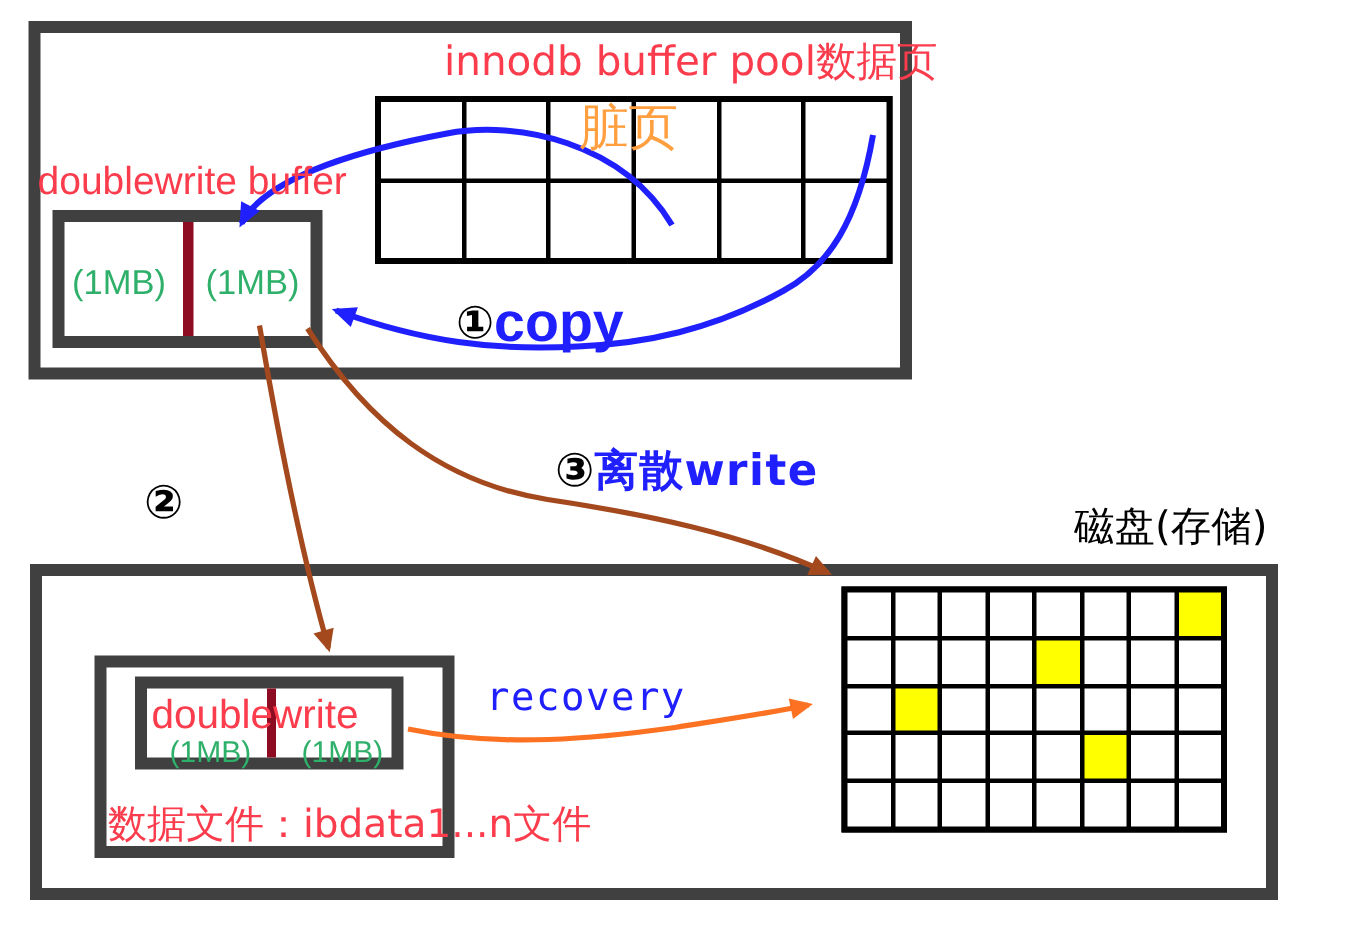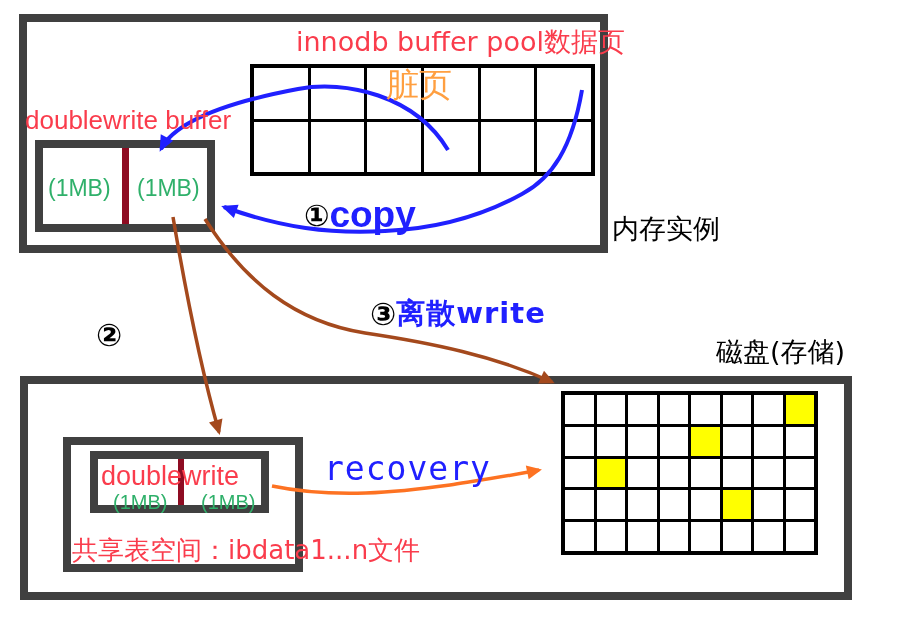--- a/index.html
+++ b/index.html
@@ -65,21 +65,20 @@
     <div class="divider" style="left:79px;width:7px;"></div>
     <div class="lbl green" style="left:5px;top:28px;font-size:23px;">(1MB)</div>
     <div class="lbl green" style="left:94px;top:28px;font-size:23px;">(1MB)</div>
   </div>
 
   <div class="step" style="left:304px;top:194px;">
     <span class="badge" style="font-size:30px;">①</span>
     <span class="steptext" style="font-size:37px;">copy</span>
   </div>
 
-  <div class="lbl black cjk" style="left:612px;top:214px;font-size:27px;">内存实例</div>
 
   <div class="step" style="left:96px;top:317px;">
     <span class="badge" style="font-size:31px;">②</span>
   </div>
 
   <div class="step" style="left:370px;top:294px;">
     <span class="badge" style="font-size:31px;">③</span>
     <span class="steptext mono cjk" style="font-size:29px;">离散write</span>
   </div>
 
@@ -89,23 +88,23 @@
 
   <div class="box" style="left:63px;top:437px;width:240px;height:135px;"></div>
 
   <div class="box" style="left:90px;top:451px;width:179px;height:62px;padding-left:38px;">
     <div class="divider" style="left:80px;width:6px;"></div>
     <div class="lbl red bold" style="left:3px;top:3px;font-size:27px;">doublewrite</div>
     <div class="lbl green" style="left:15px;top:32px;font-size:20px;">(1MB)</div>
     <div class="lbl green" style="left:103px;top:32px;font-size:20px;">(1MB)</div>
   </div>
 
-  <div class="lbl red cjk" style="left:72px;top:536px;font-size:26px;">共享表空间：ibdata1...n文件</div>
+  <div class="lbl red cjk" style="left:72px;top:536px;font-size:26px;">数据文件：ibdata1...n文件</div>
 
-  <div class="lbl blue mono bold" style="left:324px;top:451px;font-size:33px;">recovery</div>
+  <div class="lbl blue mono bold" style="left:324px;top:451px;font-size:26px;">recovery</div>
 
   <div class="grid" style="left: 561px; top: 391px; width: 257px; height: 164px; grid-template-columns: repeat(8, 1fr); grid-template-rows: repeat(5, 1fr);">
       <div class="cell"></div>
       <div class="cell"></div>
       <div class="cell"></div>
       <div class="cell"></div>
       <div class="cell"></div>
       <div class="cell"></div>
       <div class="cell"></div>
       <div class="cell" style="background: rgb(255, 255, 0);"></div>

